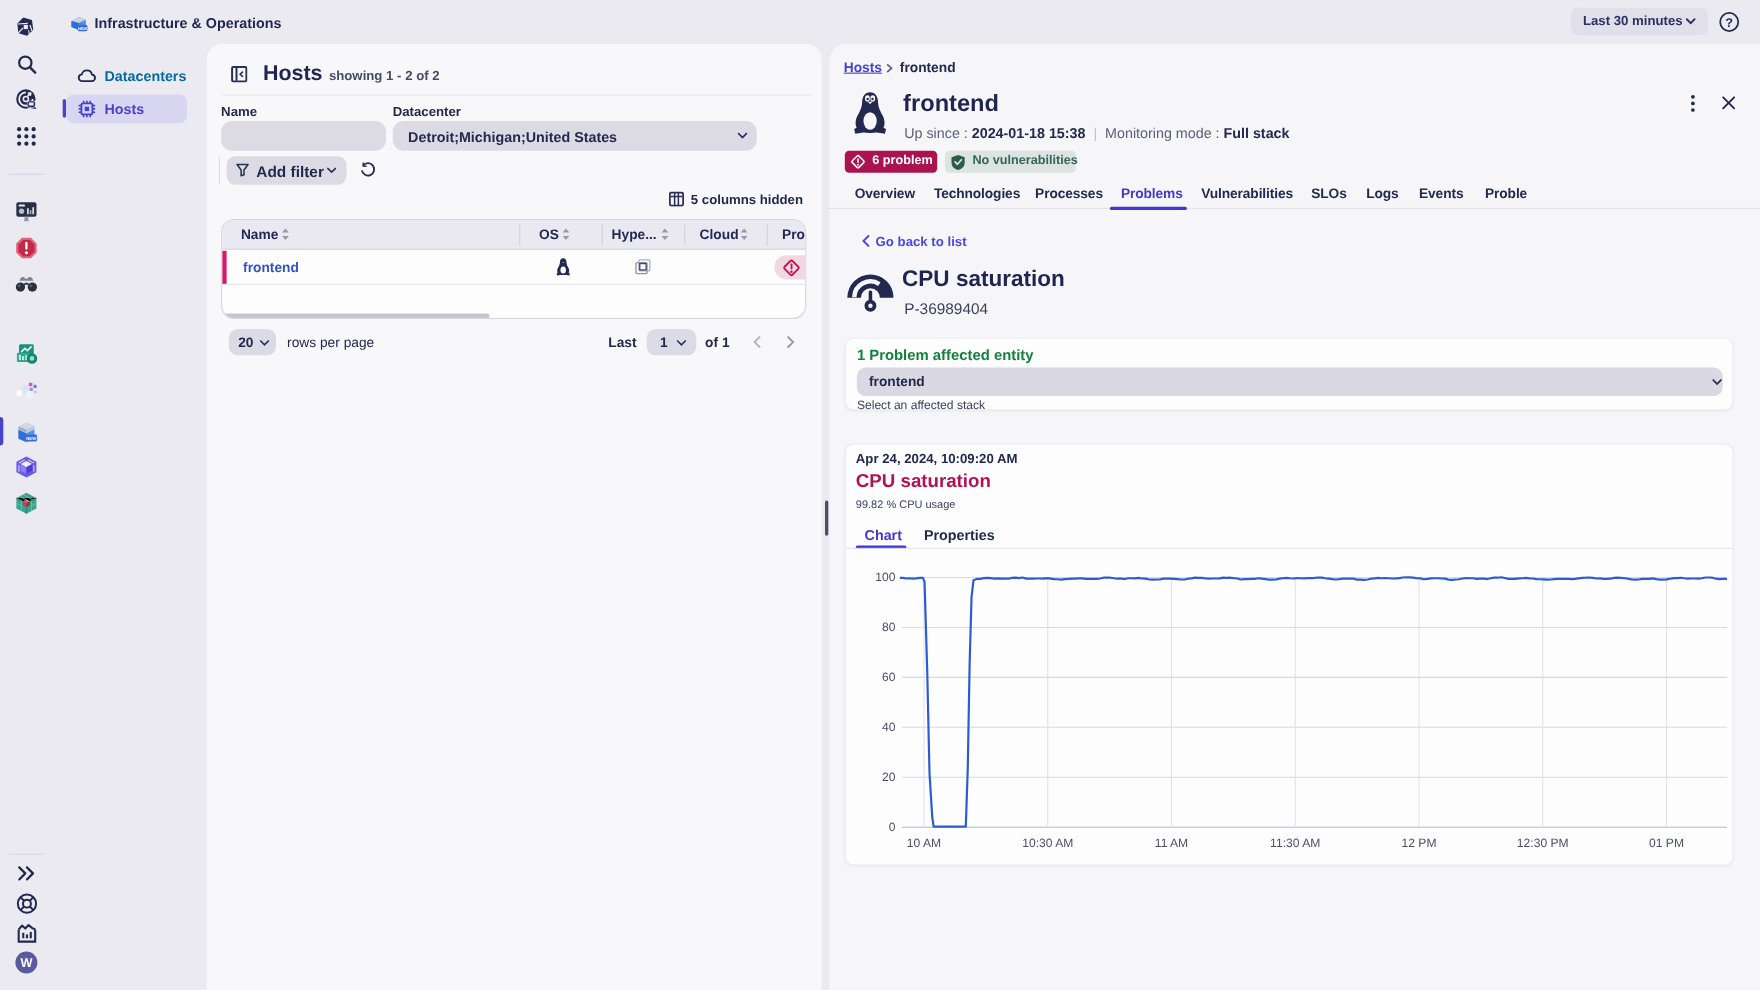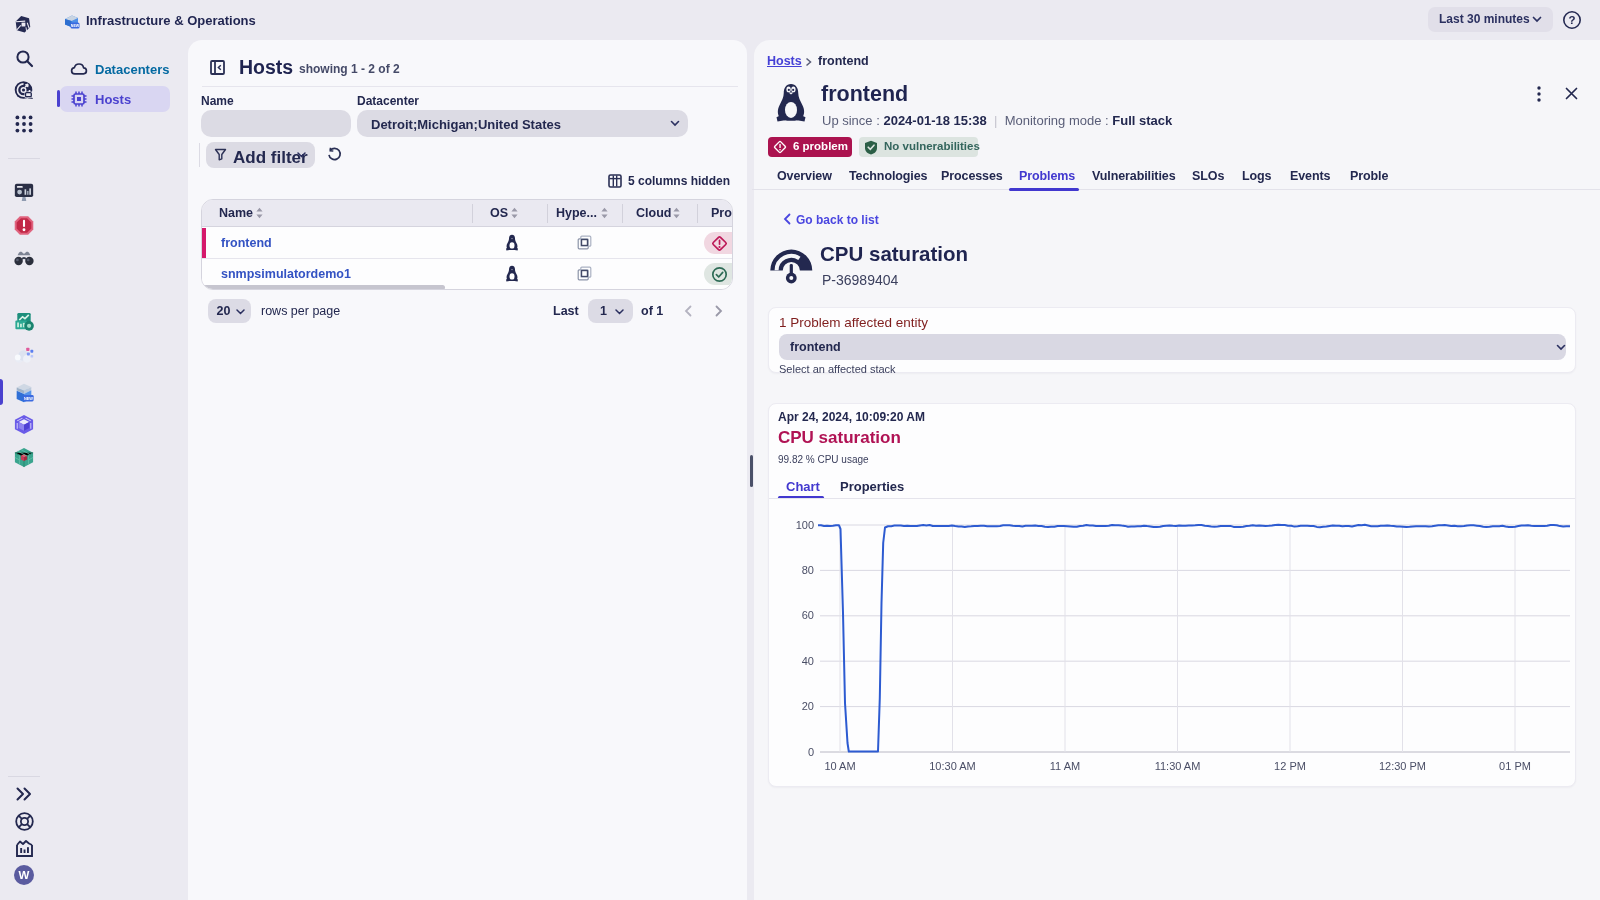--- a/index.html
+++ b/index.html
@@ -255,21 +255,21 @@
 <div class="abs input" style="left:357px;top:110px;width:331px;height:27px"></div>
 <div class="abs selecttext" style="left:371px;top:117px">Detroit;Michigan;United States</div>
 <svg class="abs" width="10" height="7" viewBox="0 0 10 7" style="left:670px;top:120px">
     <path d="M1.5 1.5 L5 5 L8.5 1.5" fill="none" stroke="#2b3060" stroke-width="1.6" stroke-linecap="round"></path>
   </svg>
 <div class="abs" style="left:199px;top:143px;width:1px;height:24px;background:#dcdbe4"></div>
 <div class="abs input" style="left:206px;top:142px;width:109px;height:26px;border-radius:8px"></div>
 <svg class="abs" width="13" height="13" viewBox="0 0 13 13" style="left:214px;top:148px">
     <path d="M1.5 1.5 L11.5 1.5 L7.8 6.5 L7.8 10.8 L5.2 11.8 L5.2 6.5 Z" fill="none" stroke="#2b3055" stroke-width="1.4" stroke-linejoin="round"></path>
   </svg>
-<div class="abs" style="left:233px;top:148px;font-size:17px;font-weight:bold;color:#23284f">Add filter</div>
+<div class="abs" style="left:233px;top:148px;font-size:14px;font-weight:bold;color:#23284f">Add filter</div>
 <svg class="abs" width="9" height="6" viewBox="0 0 9 6" style="left:297px;top:152px">
     <path d="M1 1 L4.5 4.5 L8 1" fill="none" stroke="#2b3060" stroke-width="1.5" stroke-linecap="round"></path>
   </svg>
 <svg class="abs" width="15" height="15" viewBox="0 0 15 15" style="left:327px;top:147px">
     <path d="M3.2 3.4 A5.6 5.6 0 1 1 2 7.8" fill="none" stroke="#2b3055" stroke-width="1.7"></path>
     <path d="M3.4 0.8 L3.2 3.9 L6.3 4.1" fill="none" stroke="#2b3055" stroke-width="1.5"></path>
   </svg>
 <svg class="abs" width="14" height="14" viewBox="0 0 14 14" style="left:608px;top:174px">
     <rect x="1" y="1" width="12" height="12" rx="1.5" fill="none" stroke="#2b3055" stroke-width="1.6"></rect>
     <path d="M5.3 1.5 V12.5 M8.7 1.5 V12.5" stroke="#2b3055" stroke-width="1.4"></path>
@@ -314,40 +314,20 @@
     <svg class="abs" width="15" height="15" viewBox="0 0 15 15" style="left:375px;top:7px">
         <rect x="1.2" y="3.8" width="10" height="10" rx="1" fill="none" stroke="#8b93a8" stroke-width="1.2"></rect>
         <rect x="3.8" y="1.2" width="10" height="10" rx="1" fill="none" stroke="#aab1c2" stroke-width="1.2"></rect>
         <rect x="4.6" y="4.6" width="5.8" height="5.8" fill="none" stroke="#434a68" stroke-width="1.2"></rect>
       </svg>
     <div class="abs" style="left:502px;top:4px;width:30px;height:22px;background:#f1d7e1;border-radius:11px 0 0 11px"></div>
     <svg class="abs" width="17" height="17" viewBox="0 0 17 17" style="left:509px;top:7px">
         <rect x="3.4" y="3.4" width="10.2" height="10.2" rx="1.4" fill="none" stroke="#bd1857" stroke-width="1.7" transform="rotate(45 8.5 8.5)"></rect>
         <rect x="7.7" y="4.6" width="1.7" height="5.4" rx="0.8" fill="#bd1857"></rect>
         <circle cx="8.5" cy="12" r="1.1" fill="#bd1857"></circle>
-      </svg>
-  </div>
-  <div class="abs row" style="top:59px">
-    <div class="abs rowlink" style="left:19px">snmpsimulatordemo1</div>
-    <svg class="abs" width="14" height="17" viewBox="0 0 14 17" style="left:303px;top:6px">
-        <path d="M7 0.8 C5 0.8 4 2.5 4 4.6 C4 6.3 3.2 7.8 2.3 9.5 C1.3 11.3 1.2 13.7 2.6 14.9 C3.5 15.7 4.8 16.1 7 16.1 C9.2 16.1 10.5 15.7 11.4 14.9 C12.8 13.7 12.7 11.3 11.7 9.5 C10.8 7.8 10 6.3 10 4.6 C10 2.5 9 0.8 7 0.8 Z" fill="#23284f"></path>
-        <ellipse cx="7" cy="11.4" rx="2.5" ry="3.2" fill="#fdfdfe"></ellipse>
-        <path d="M1 14.6 L3.9 13.2 L4.5 15.9 L1.4 16.4 Z" fill="#23284f"></path>
-        <path d="M13 14.6 L10.1 13.2 L9.5 15.9 L12.6 16.4 Z" fill="#23284f"></path>
-        <path d="M6 4.4 L7 5.2 L8 4.4 Z" fill="#fdfdfe"></path>
-      </svg>
-    <svg class="abs" width="15" height="15" viewBox="0 0 15 15" style="left:375px;top:7px">
-        <rect x="1.2" y="3.8" width="10" height="10" rx="1" fill="none" stroke="#8b93a8" stroke-width="1.2"></rect>
-        <rect x="3.8" y="1.2" width="10" height="10" rx="1" fill="none" stroke="#aab1c2" stroke-width="1.2"></rect>
-        <rect x="4.6" y="4.6" width="5.8" height="5.8" fill="none" stroke="#434a68" stroke-width="1.2"></rect>
-      </svg>
-    <div class="abs" style="left:502px;top:4px;width:30px;height:22px;background:#dfe6e2;border-radius:11px 0 0 11px"></div>
-    <svg class="abs" width="17" height="17" viewBox="0 0 17 17" style="left:509px;top:7px">
-        <circle cx="8.5" cy="8.5" r="6.7" fill="none" stroke="#2e6b56" stroke-width="1.7"></circle>
-        <path d="M5.4 8.7 L7.7 11 L11.7 6.4" fill="none" stroke="#2e6b56" stroke-width="1.7" stroke-linecap="round" stroke-linejoin="round"></path>
       </svg>
   </div>
   <div class="abs" style="left:0;top:85px;width:243px;height:5px;background:#c6c5cf;border-radius:0 3px 3px 0"></div>
 </div>
 
 <div class="abs pill" style="left:208px;top:299px;width:43px;height:24px;line-height:24px;padding-right:12px">20</div>
 <svg class="abs" width="9" height="6" viewBox="0 0 9 6" style="left:236px;top:309px">
     <path d="M1 1 L4.5 4.5 L8 1" fill="none" stroke="#2b3060" stroke-width="1.5" stroke-linecap="round"></path>
   </svg>
 <div class="abs" style="left:261px;top:304px;font-size:12.5px;font-weight:normal;color:#23284f">rows per page</div>
@@ -425,21 +405,21 @@
 <path d="M0.3 25.6 A21 21 0 0 1 42.3 25.6 L29.9 25.6 A8.6 8.6 0 0 0 12.7 25.6 Z" fill="#23284f"></path>
 <path d="M6.6 25.2 A14.7 14.7 0 0 1 29.4 13.3" fill="none" stroke="#f6f6f9" stroke-width="4"></path>
 <rect x="19.7" y="19" width="3.2" height="11" rx="1.4" fill="#23284f"></rect>
 <circle cx="21.3" cy="33" r="5.4" fill="#23284f"></circle>
     <circle cx="21.3" cy="33" r="2" fill="#f6f6f9"></circle>
 </svg>
 <div class="abs" style="left:820px;top:242px;font-size:20.5px;font-weight:bold;color:#1f2450">CPU saturation</div>
 <div class="abs" style="left:822px;top:272px;font-size:14px;color:#3c405e">P-36989404</div>
 
 <div class="abs card" style="left:768px;top:307px;width:808px;height:66px"></div>
-<div class="abs" style="left:779px;top:315px;font-size:13.5px;font-weight:normal;color:#7f1d1d">1 Problem affected entity</div>
+<div class="abs" style="left:779px;top:315px;font-size:13.5px;font-weight:bold;color:#15803d">1 Problem affected entity</div>
 <div class="abs" style="left:779px;top:334px;width:787px;height:26px;background:#d9d8e3;border-radius:8px"></div>
 <div class="abs" style="left:790px;top:340px;font-size:12.5px;font-weight:bold;color:#23284f">frontend</div>
 <svg class="abs" width="10" height="7" viewBox="0 0 10 7" style="left:1556px;top:344px">
     <path d="M1.5 1.5 L5 5 L8.5 1.5" fill="none" stroke="#2b3060" stroke-width="1.6" stroke-linecap="round"></path>
   </svg>
 <div class="abs" style="left:779px;top:363px;font-size:11px;color:#3c405e">Select an affected stack</div>
 
 <div class="abs" style="left:750px;top:455px;width:3px;height:32px;background:#4a5068;border-radius:2px"></div>
 
 <div class="abs card" style="left:768px;top:403px;width:808px;height:384px"></div>

